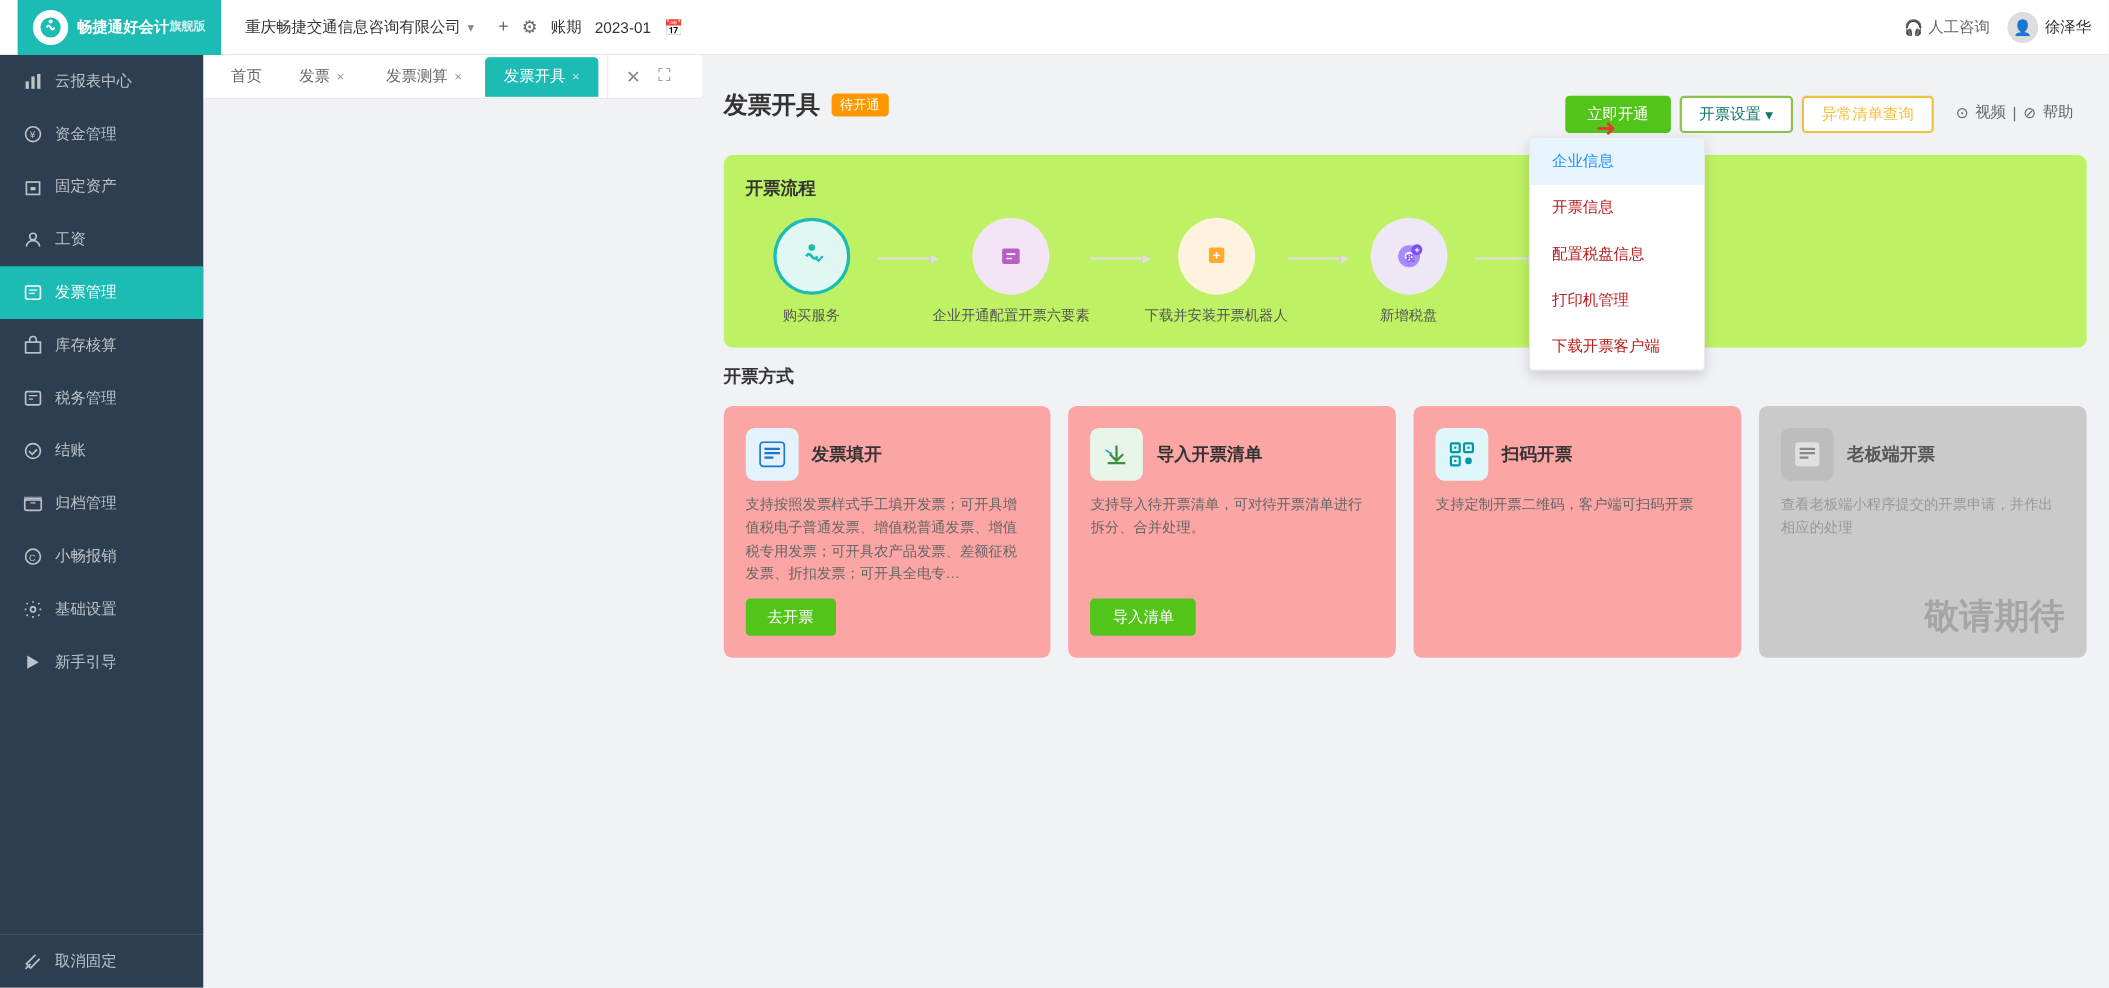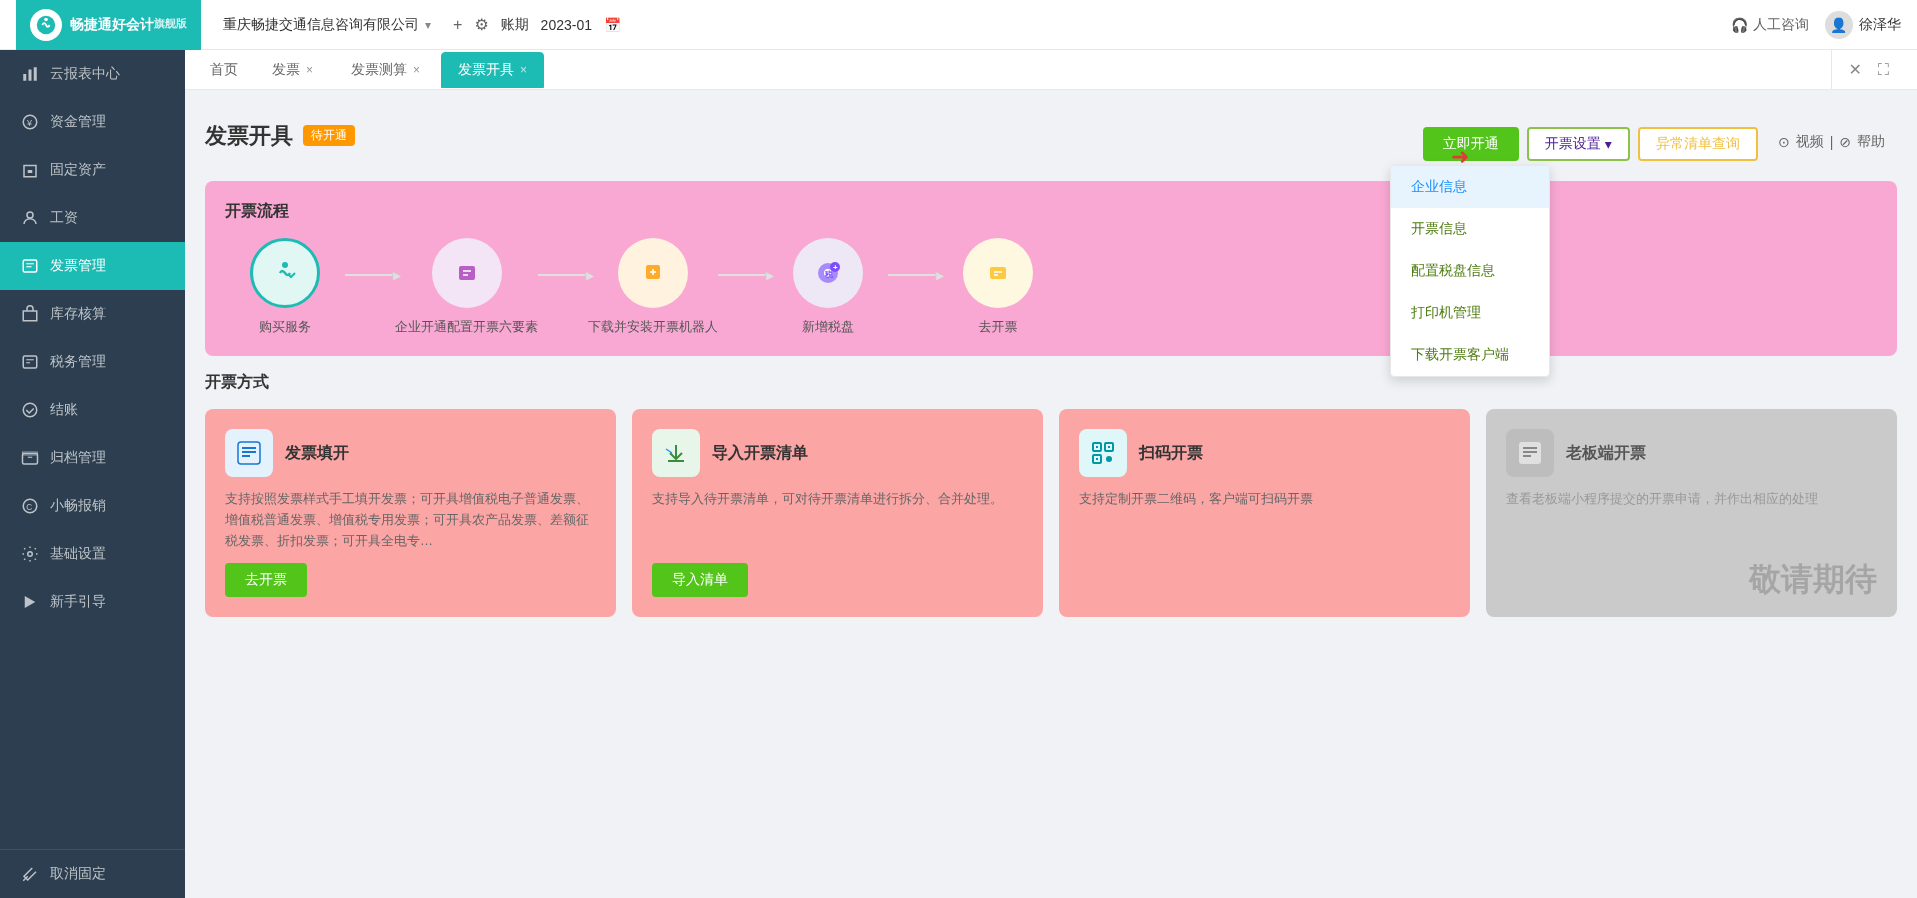--- a/index.html
+++ b/index.html
@@ -27,51 +27,51 @@
     .main-layout { display: flex; flex: 1; overflow: hidden; }
 
     
     .sidebar { width: 185px; min-width: 185px; background: #2c3e50; display: flex; flex-direction: column; overflow-y: auto; }
     .sidebar-item { display: flex; align-items: center; gap: 10px; padding: 14px 20px; color: #bdc3c7; cursor: pointer; font-size: 14px; }
     .sidebar-item.active { background: #1cbbb4; color: #fff; }
     .sidebar-item .icon { width: 20px; height: 20px; display: flex; align-items: center; justify-content: center; font-size: 16px; }
     .sidebar-bottom { margin-top: auto; border-top: 1px solid rgba(255,255,255,0.1); }
 
     
-    .content-area { flex: 1; display: flex; flex-direction: column; overflow: hidden; background: #f0f2f5; }
+    .content-area { flex: 1; display: flex; flex-direction: row; overflow: hidden; background: #f0f2f5; }
 
     
     .tabs-bar { background: #fff; display: flex; align-items: center; border-bottom: 1px solid #e8e8e8; padding: 0 12px; height: 40px; gap: 4px; }
     .tab { display: flex; align-items: center; gap: 6px; padding: 8px 16px; cursor: pointer; color: #666; font-size: 14px; border-radius: 4px 4px 0 0; border: 1px solid transparent; }
     .tab.active { background: #1cbbb4; color: #fff; border-color: #1cbbb4; }
     .tab .close-icon { font-size: 12px; color: inherit; opacity: 0.7; }
     .tab-home { padding: 8px 12px; }
 
     
     .page-content { flex: 1; overflow-y: auto; padding: 20px; position: relative; }
 
     
     .page-header { display: flex; align-items: center; justify-content: space-between; margin-bottom: 20px; }
     .page-title-wrap { display: flex; align-items: center; gap: 10px; }
     .page-title { font-size: 22px; font-weight: bold; color: #333; }
     .status-badge { background: #ff9800; color: #fff; font-size: 12px; padding: 2px 8px; border-radius: 4px; }
     .header-actions { display: flex; align-items: flex-start; gap: 8px; position: relative; margin-top: 17px; }
     .btn-green { background: #52c41a; color: #fff; border: none; padding: 8px 20px; border-radius: 4px; cursor: pointer; font-size: 14px; }
-    .btn-outline { background: #fff; color: #4c1d95; border: 2px solid #8bc34a; padding: 6px 16px; border-radius: 4px; cursor: pointer; font-size: 14px; display: flex; align-items: center; gap: 4px; }
+    .btn-outline { background: #fff; color: #0f766e; border: 2px solid #8bc34a; padding: 6px 16px; border-radius: 4px; cursor: pointer; font-size: 14px; display: flex; align-items: center; gap: 4px; }
     .btn-outline-yellow { background: #fff; color: #f0c040; border: 2px solid #f0c040; padding: 6px 16px; border-radius: 4px; cursor: pointer; font-size: 14px; }
     .btn-help { display: flex; align-items: center; gap: 6px; color: #666; cursor: pointer; font-size: 14px; padding: 6px 12px; }
 
     
     .dropdown-menu { position: absolute; top: 100%; right: 80px; background: #fff; border: 1px solid #e8e8e8; border-radius: 4px; box-shadow: 0 4px 12px rgba(0,0,0,0.15); z-index: 1000; min-width: 160px; margin-top: 4px; }
-    .dropdown-menu-item { padding: 12px 20px; color: #4d7c0f; cursor: pointer; font-size: 14px; white-space: nowrap; }
+    .dropdown-menu-item { padding: 12px 20px; color: #b91c1c; cursor: pointer; font-size: 14px; white-space: nowrap; }
     .dropdown-menu-item.highlighted { background: #e8f4fd; color: #1890ff; }
 
     
     .section-title { font-size: 16px; font-weight: bold; color: #333; margin-bottom: 16px; }
-    .flow-section { background: #f9a8d4; border-radius: 8px; padding: 20px; margin-bottom: 16px; }
+    .flow-section { background: #bef264; border-radius: 8px; padding: 20px; margin-bottom: 16px; }
     .flow-steps { display: flex; align-items: center; gap: 0; }
     .flow-step { display: flex; flex-direction: column; align-items: center; gap: 10px; min-width: 120px; }
     .flow-connector { width: 60px; height: 2px; background: #e0e0e0; position: relative; display: flex; align-items: center; }
     .flow-connector::after { content: '▶'; position: absolute; right: -6px; color: #e0e0e0; font-size: 10px; }
     .flow-icon-wrap { width: 70px; height: 70px; border-radius: 50%; display: flex; align-items: center; justify-content: center; font-size: 28px; }
     .flow-icon-teal { background: #e0f7f4; }
     .flow-icon-purple { background: #f3e5f5; }
     .flow-icon-orange { background: #fff3e0; }
     .flow-icon-lavender { background: #ede7f6; }
     .flow-icon-light-orange { background: #fff8e1; }

